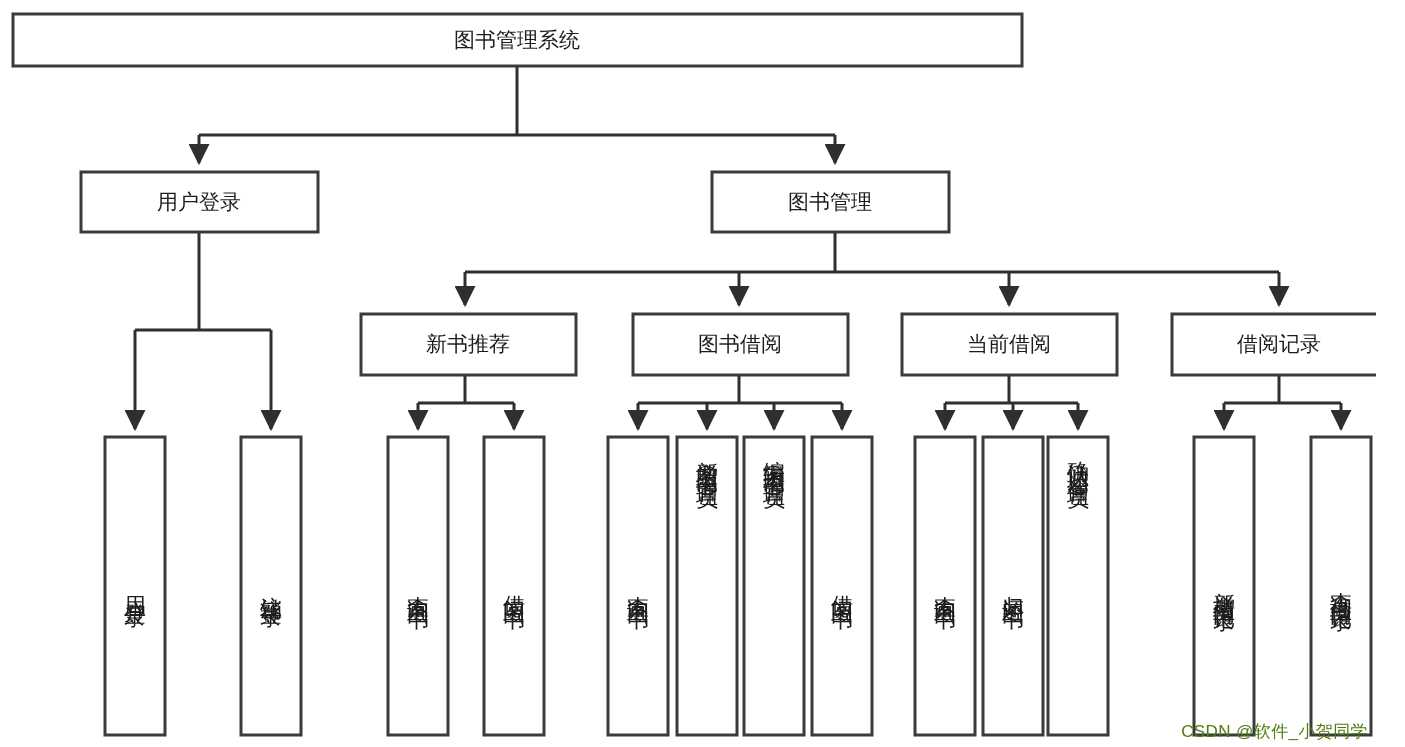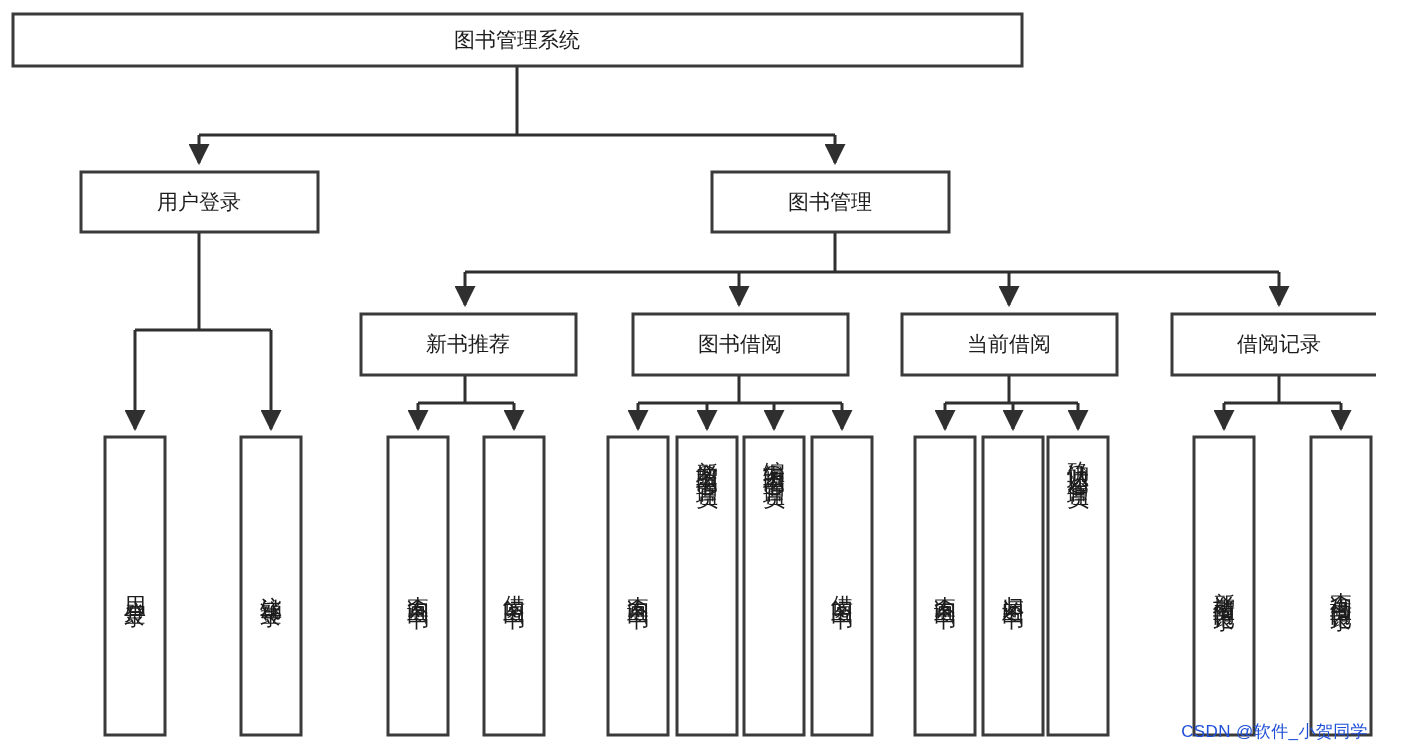--- a/index.html
+++ b/index.html
@@ -39,21 +39,21 @@
     stroke: #2f2f2f;
     stroke-width: 3;
     fill: none;
   }
   .watermark {
     position: absolute;
     right: 8px;
     bottom: 4px;
     font-family: "Liberation Sans", "DejaVu Sans", sans-serif;
     font-size: 17px;
-    color: #1d4ed8;
+    color: #4d7c0f;
     letter-spacing: 0.4px;
     white-space: nowrap;
     pointer-events: none;
   }
 </style>
 </head>
 <body>
 
 <div id="diagram-root">
 

